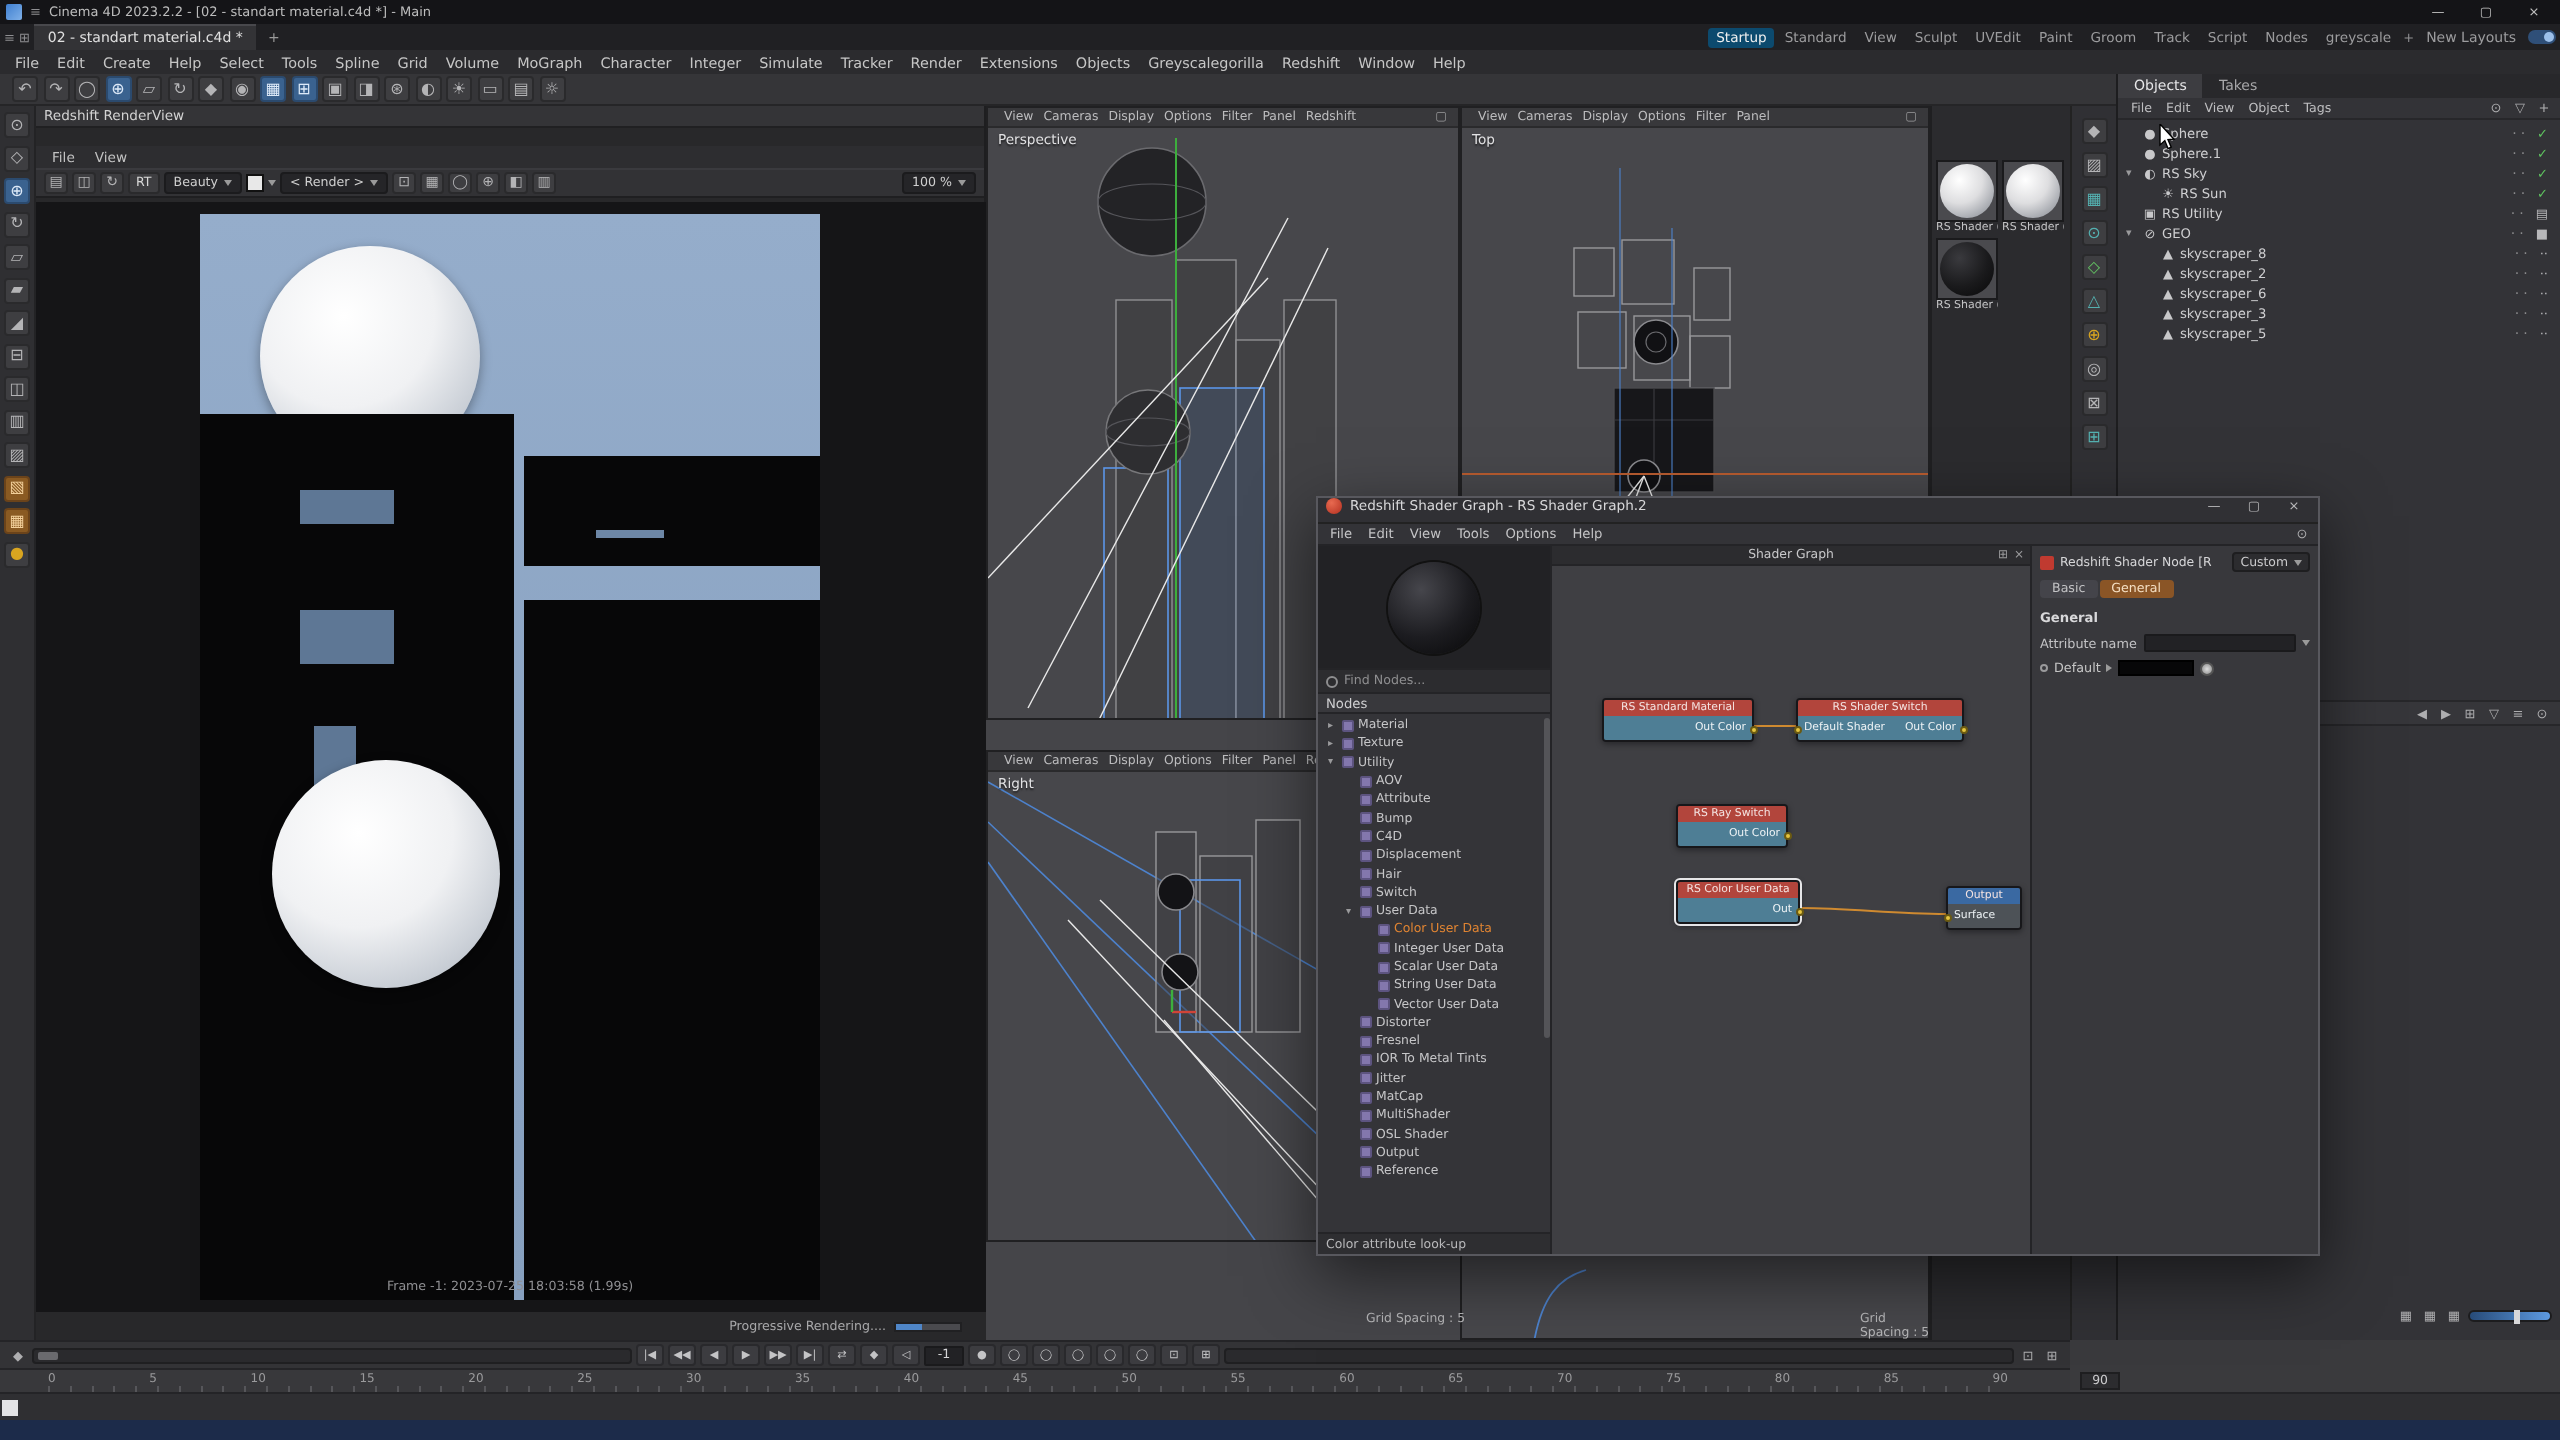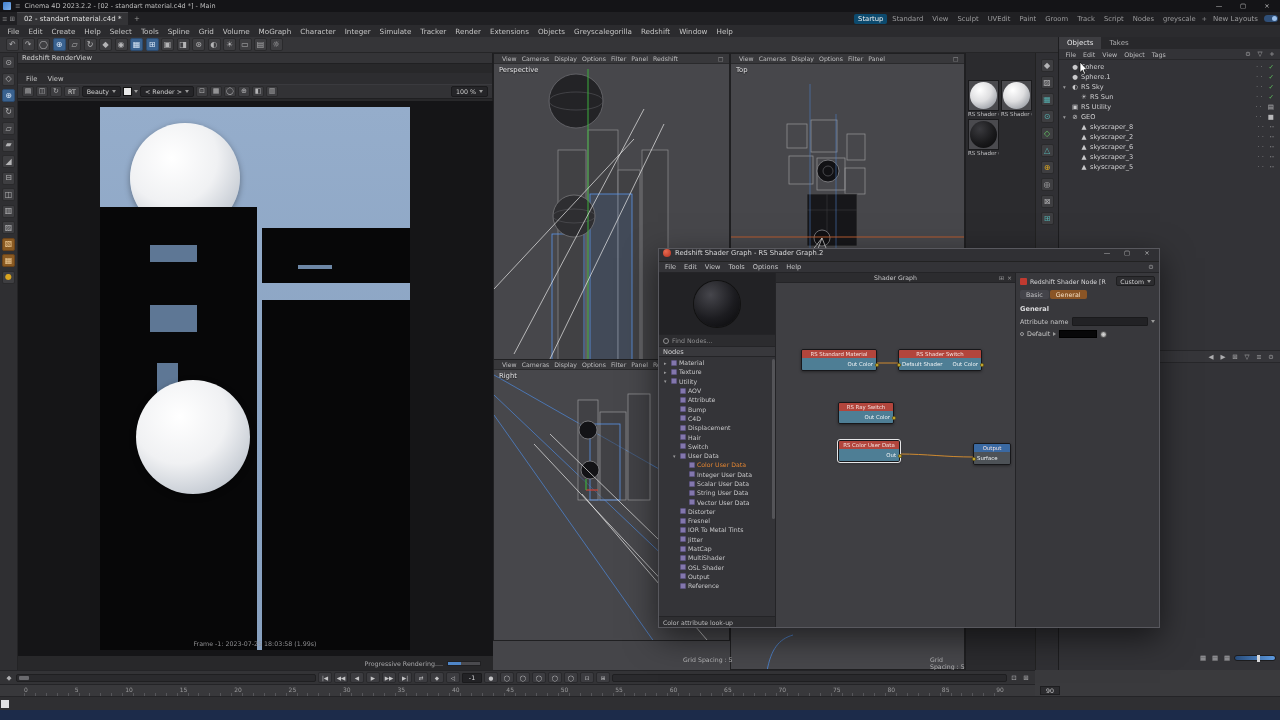--- a/index.html
+++ b/index.html
@@ -81,21 +81,21 @@
   .rv-progress{position:absolute;left:0;bottom:0;width:475px;height:14px;display:flex;align-items:center;justify-content:flex-end;
                gap:4px;padding-right:12px;font-size:6.3px;color:#a8a8aa;background:#28282a}
   .prog-track{width:34px;height:5px;background:#4a4a4e;border:1px solid #202022}
   .prog-fill{height:100%;background:#4f86c8}
 
   
   #vports{position:absolute;left:493px;top:53px;width:472px;height:617px;background:#454549}
   .vp{position:absolute;border:1px solid #202022;overflow:hidden;background:#47474b}
   #vp-persp{left:0;top:0;width:237px;height:307px}
   #vp-top{left:237px;top:0;width:235px;height:307px}
-  #vp-right{left:0;top:306px;width:237px;height:282px}
+  #vp-right{left:0;top:322px;width:237px;height:246px}
   #vp-front{left:237px;top:307px;width:235px;height:310px}
   .vp-menu{height:10px;background:#38383b;display:flex;align-items:center;font-size:6.2px;color:#bcbcbe;padding:0 3px;border-bottom:1px solid #2a2a2c}
   .vp-menu span{padding:0 2.5px}
   .vp-corner{margin-left:auto;color:#9a9a9c}
   .vp-label{position:absolute;left:5px;top:12px;font-size:6.8px;color:#e2e2e4;text-shadow:0 1px 1px rgba(0,0,0,.6)}
   .vp-svg{position:absolute;left:0;top:10px}
   .grid-label{position:absolute;font-size:6.2px;color:#b5b5b7}
 
   
   #materials{position:absolute;left:965px;top:53px;width:70px;height:617px;background:#2b2b2e;border-left:1px solid #1f1f21;

